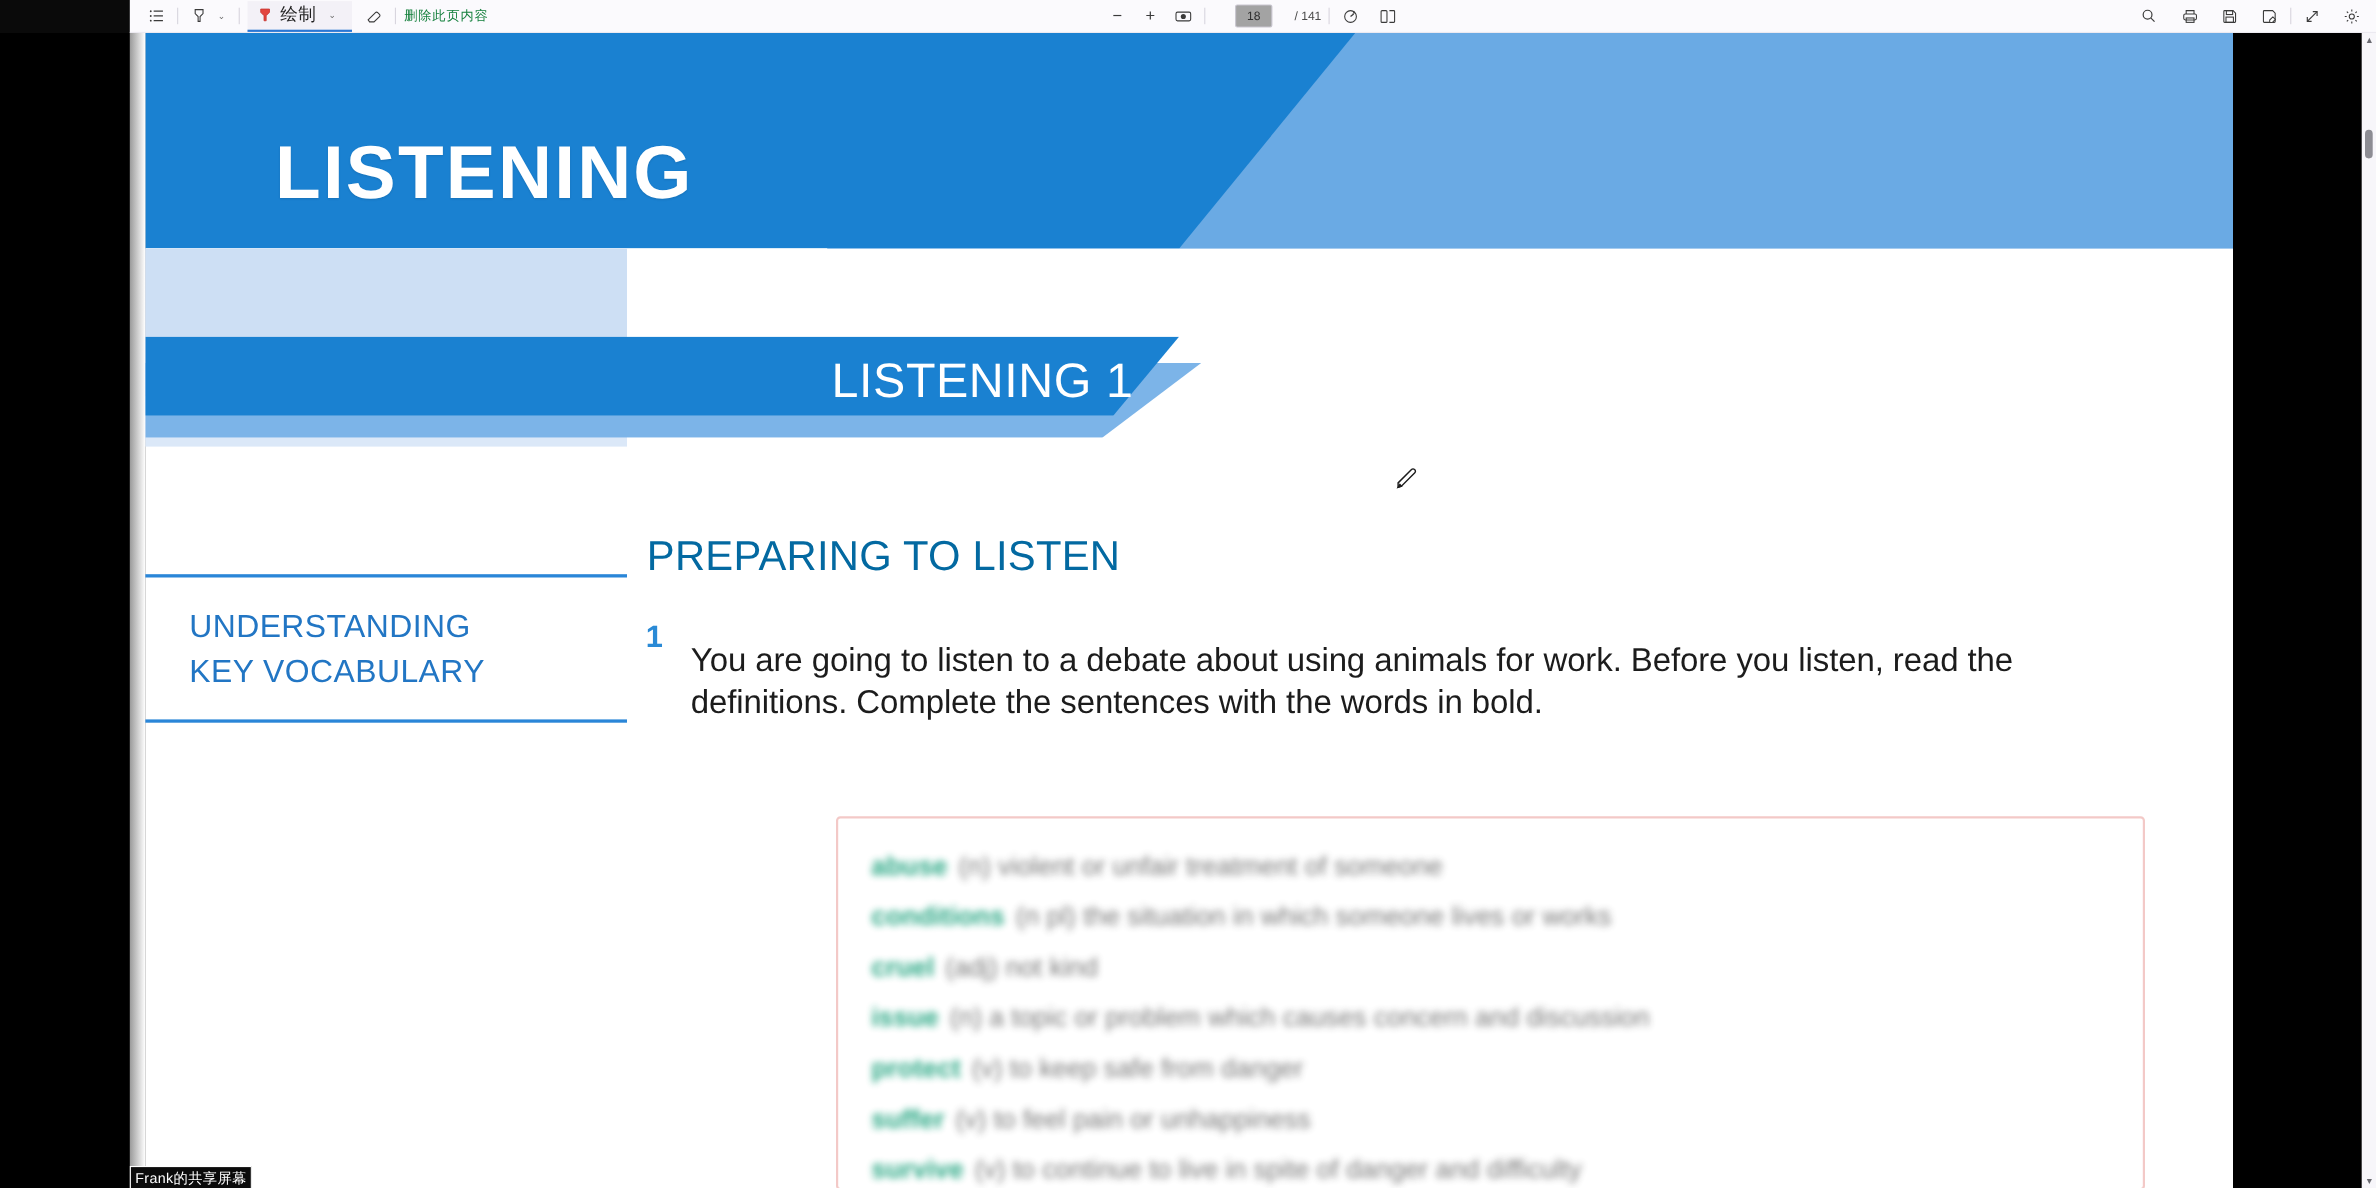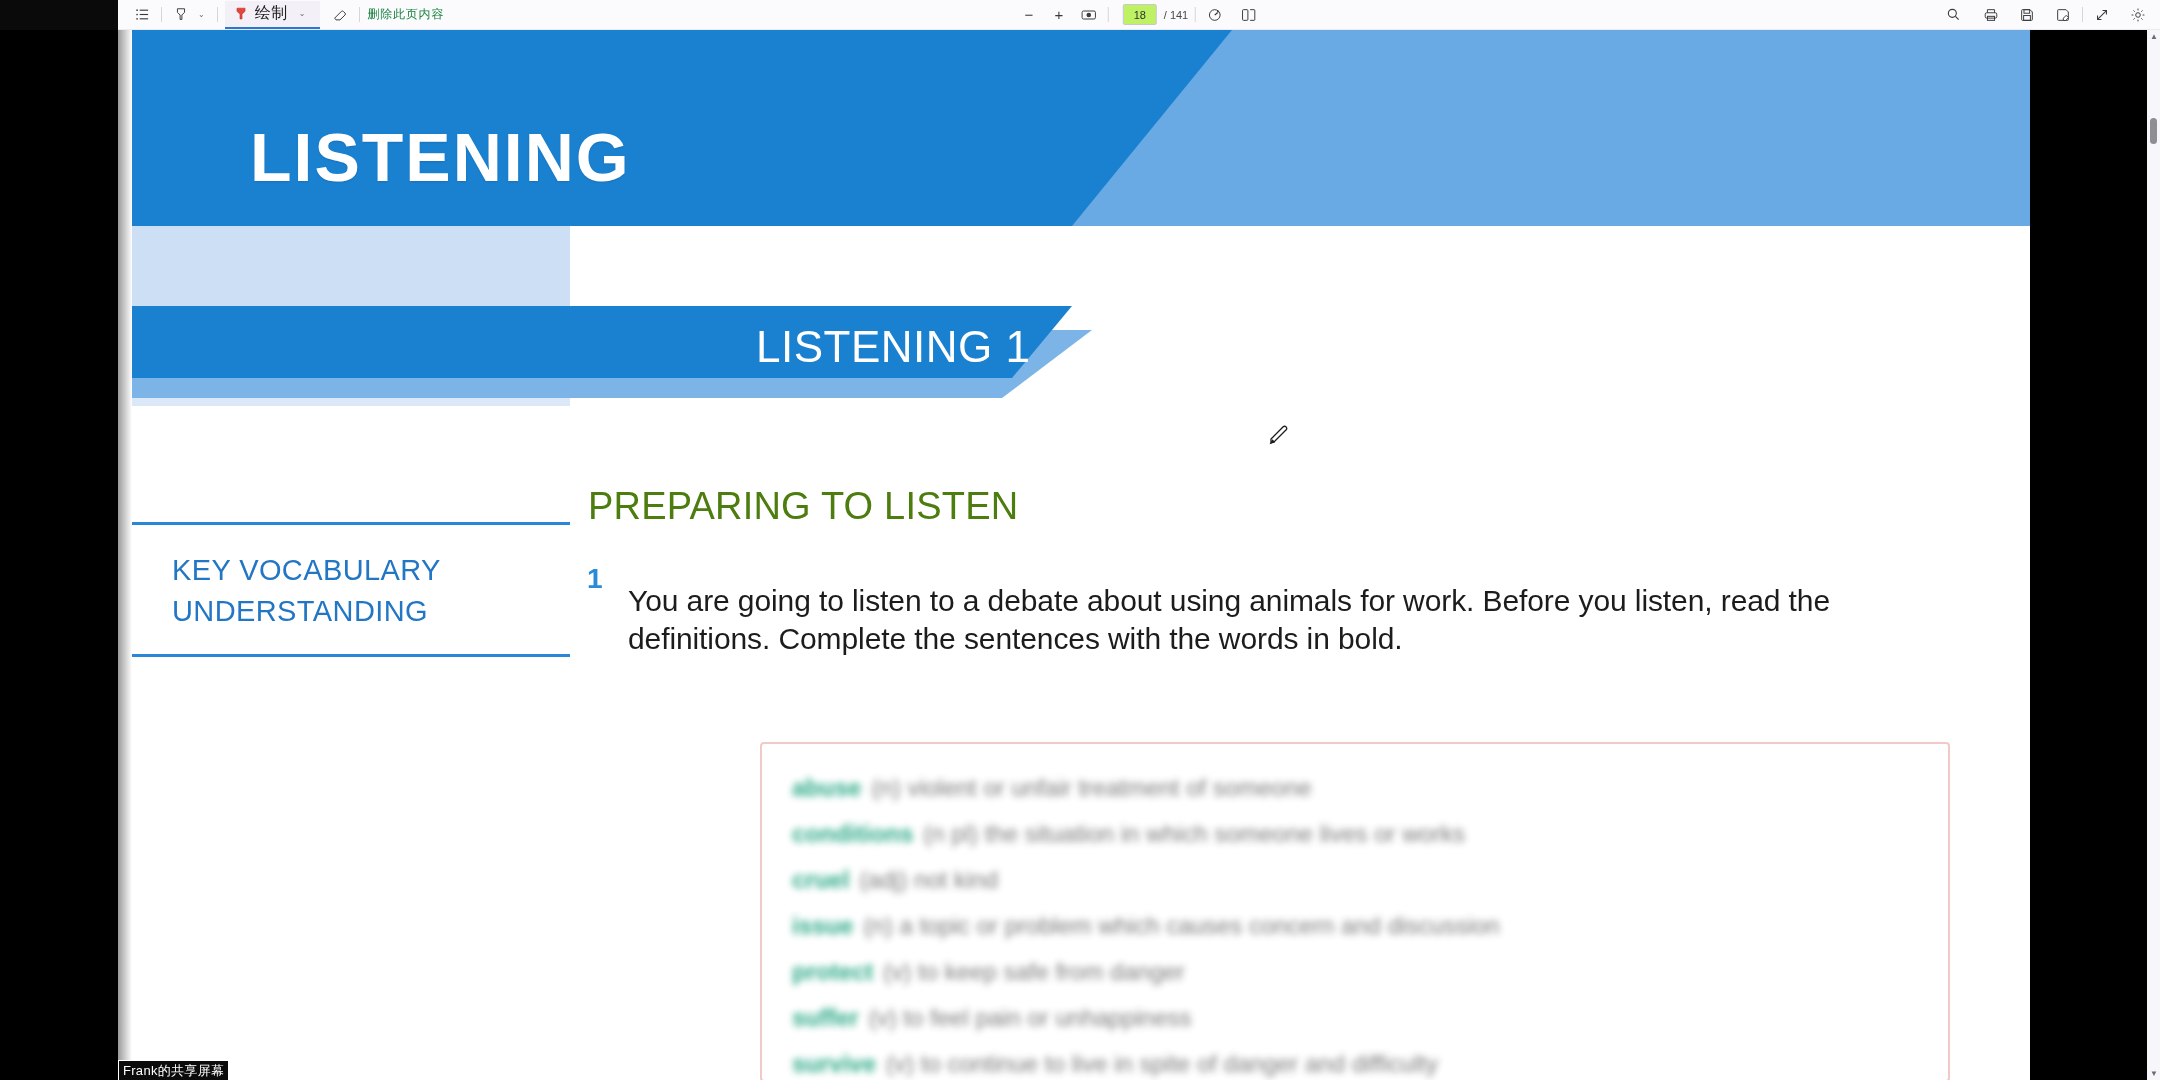--- a/index.html
+++ b/index.html
@@ -38,22 +38,22 @@
     height: 28px; padding: 0 10px 0 8px;
     background: #f3f1f7;
     border-bottom: 2px solid #2a77d4;
     color: #1f1f1f; font-size: 12px;
   }
   .tb-tab-label { font-size: 16px; letter-spacing: .5px; }
   .tb-ghost-text { font-size: 12px; color: #15803d; letter-spacing: .8px; }
 
   .pg-box {
     width: 34px; height: 21px; border: 1px solid #c9c6d0; border-radius: 2px;
-    background: #bef264; display: flex; align-items: center; justify-content: center;
-    font-size: 11px; color: #2f2f2f; margin: 0 7px;
+    background: #a3a3a3; display: flex; align-items: center; justify-content: center;
+    font-size: 11px; color: #2f2f2f; margin: 0 20px;
   }
   .pg-total { font-size: 11px; color: #4a4a4a; }
 
   
   .page-wrap {
     position: absolute; left: 132px; top: 30px;
     width: 1898px; height: 1050px;
     background: #ffffff; overflow: hidden;
   }
 
@@ -104,21 +104,21 @@
     position: absolute; left: 0; width: 438px; height: 3px; background: #2a86d8;
   }
   .side-label {
     position: absolute; left: 40px; top: 520px; width: 400px;
     color: #2276c4; font-size: 29px; line-height: 1.42; letter-spacing: .4px;
   }
 
   
   .sec-title {
     position: absolute; left: 456px; top: 455px;
-    color: #4d7c0f; font-size: 38px; letter-spacing: .2px; text-align: center;
+    color: #0369a1; font-size: 38px; letter-spacing: .2px; text-align: center;
   }
   .q-num {
     position: absolute; left: 455px; top: 533px;
     color: #2a8ad6; font-size: 28px; font-weight: 700;
   }
   .q-text {
     position: absolute; left: 496px; top: 528px; width: 1310px;
     color: #1c1c1c; font-size: 30px; line-height: 1.28; letter-spacing: -.1px; margin-top: 24px;
   }
 
@@ -309,22 +309,22 @@
       <div class="hdr-palepanel"></div>
       <div class="hdr-palepanel2"></div>
     </div>
 
     <div class="ribbon-shadow"></div>
     <div class="ribbon"></div>
     <div class="ribbon-title">LISTENING 1</div>
 
     <div class="side-rule" style="top:492px;"></div>
     <div class="side-label">
+      <div>UNDERSTANDING</div>
       <div>KEY VOCABULARY</div>
-      <div>UNDERSTANDING</div>
     </div>
     <div class="side-rule" style="top:624px;"></div>
 
     <div class="sec-title">PREPARING TO LISTEN</div>
     <div class="q-num">1</div>
     <div class="q-text">You are going to listen to a debate about using animals for work. Before you listen, read the definitions. Complete the sentences with the words in bold.</div>
 
     <div class="vocab-box">
       <div class="vocab-inner" id="vocab-list">
           <div class="v-row">

